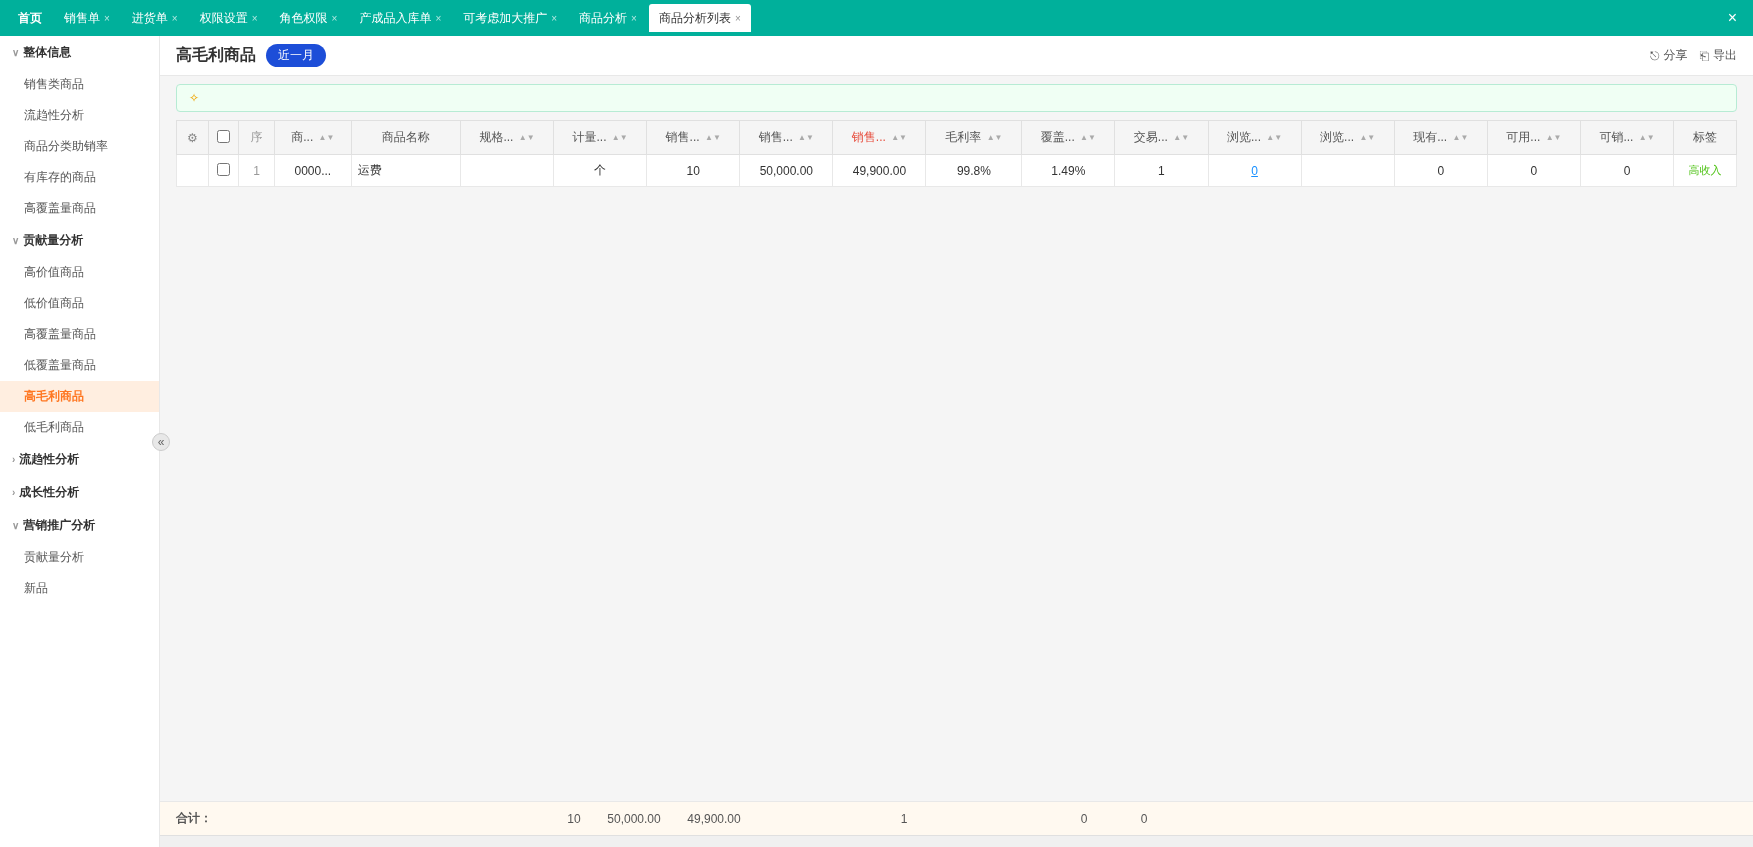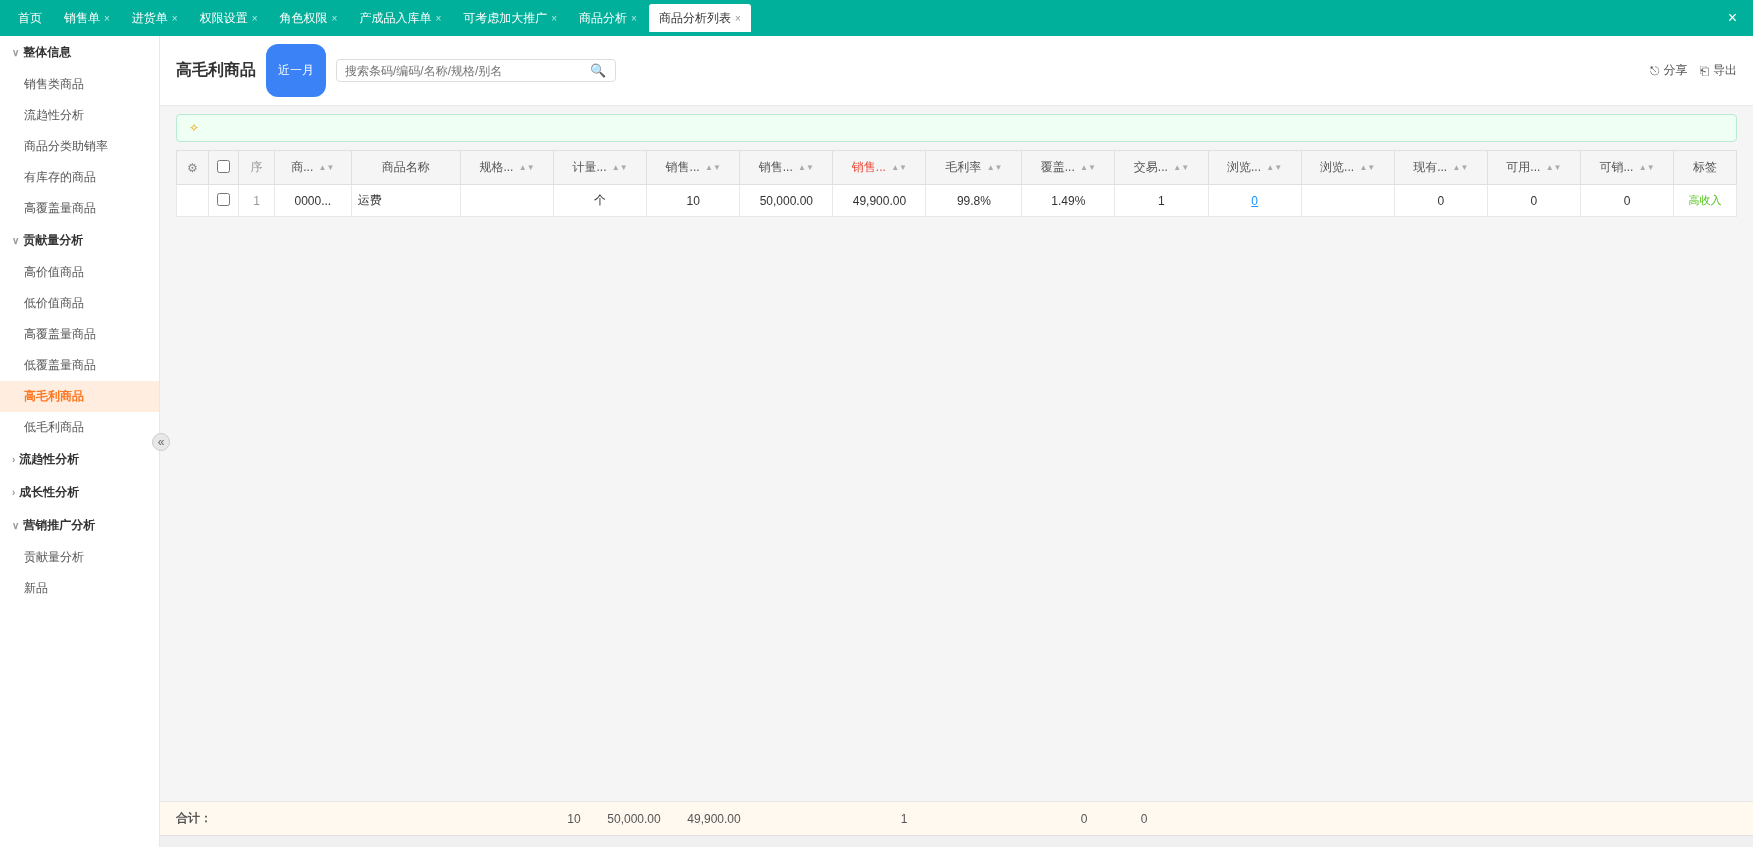--- a/index.html
+++ b/index.html
@@ -23,21 +23,21 @@
       color: #fff;
       cursor: pointer;
       border-radius: 3px 3px 0 0;
       white-space: nowrap;
       gap: 4px;
       font-size: 12px;
     }
     .nav-tab.active { background: #fff; color: #333; border-radius: 3px 3px 0 0; text-align: right; }
     .nav-tab .close-btn { font-size: 10px; color: inherit; opacity: 0.7; cursor: pointer; }
     .nav-tab.active .close-btn { color: #666; }
-    .nav-home { background: transparent; font-weight: normal; text-align: right; }
+    .nav-home { background: transparent; font-weight: bold; text-align: right; }
     .nav-close-app {
       margin-left: auto;
       color: #fff;
       cursor: pointer;
       font-size: 16px;
       padding: 0 8px;
     }
 
     
     .main-layout {
@@ -111,25 +111,25 @@
       background: #fff;
       border-bottom: 1px solid #e8e8e8;
       gap: 10px;
     }
     .content-title {
       font-size: 16px;
       font-weight: bold;
       color: #333;
     }
     .filter-btn {
-      background: #3b82f6;
+      background: #1d4ed8;
       color: #fff;
       border: none;
       border-radius: 12px;
-      padding: 18px 12px;
+      padding: 3px 12px;
       cursor: pointer;
       font-size: 12px;
     }
     .search-box {
       display: flex;
       align-items: center;
       border: 1px solid #ddd;
       border-radius: 4px;
       padding: 3px 8px;
       background: #fff;
@@ -364,24 +364,20 @@
 
   <div class="collapse-btn">
     <span>«</span>
   </div>
 
   <div class="content-area">
 
     <div class="content-header">
       <span class="content-title">高毛利商品</span>
       <button class="filter-btn">近一月</button>
-      <div class="search-box">
-        <input type="text" placeholder="搜索条码/编码/名称/规格/别名" style="">
-        <span class="search-icon">🔍</span>
-      </div>
       <div class="header-actions">
         <div class="action-btn">
           <span>⎋</span>
           <span>分享</span>
         </div>
         <div class="action-btn">
           <span>⎗</span>
           <span>导出</span>
         </div>
       </div>

